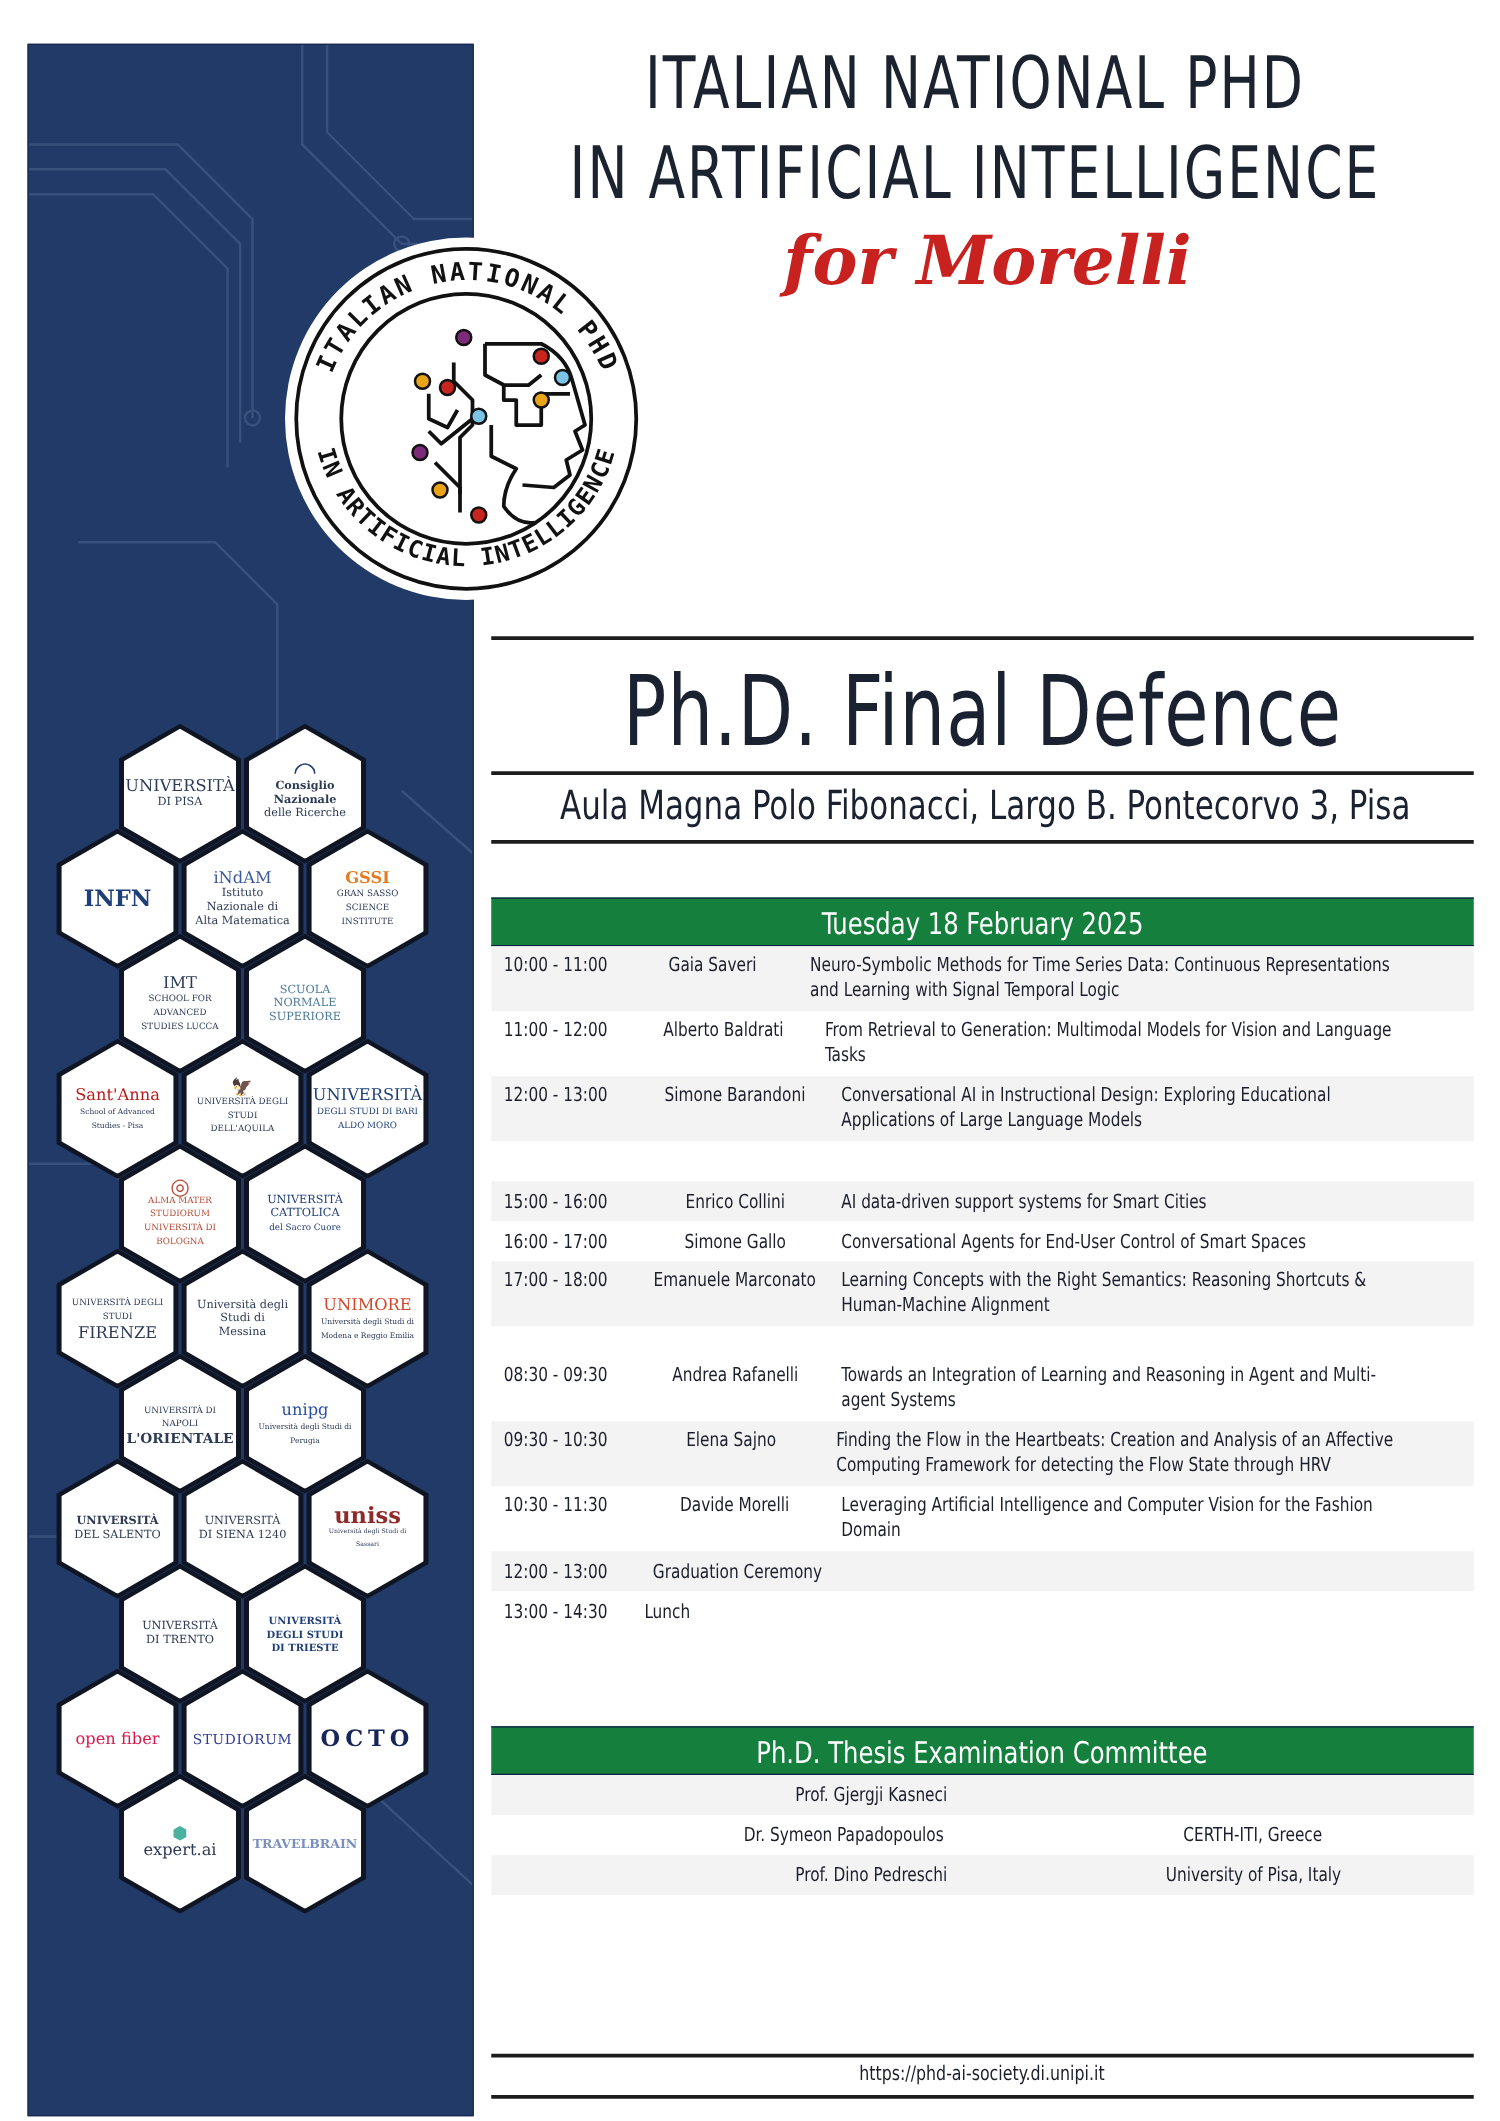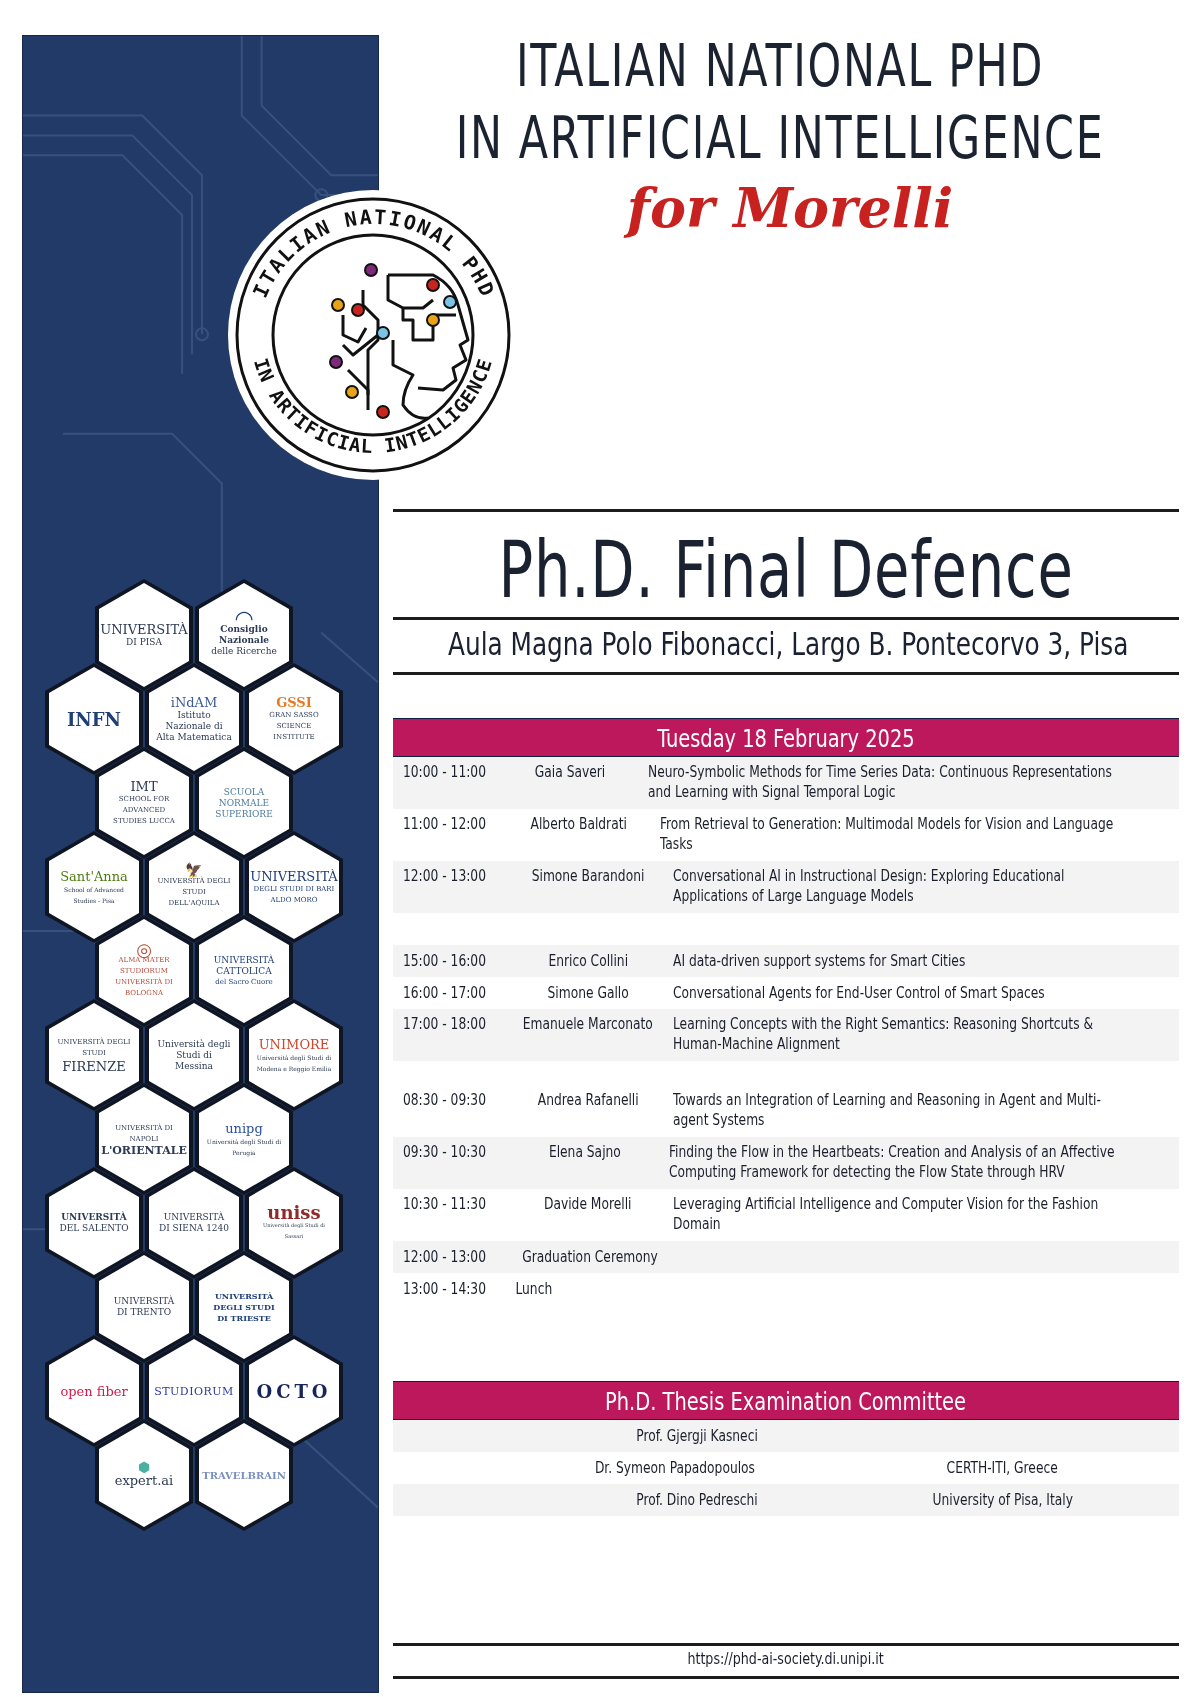--- a/index.html
+++ b/index.html
@@ -42,21 +42,21 @@
   }
   .venue {
     position: absolute; left: 393px; top: 622px; width: 786px; text-align: center;
     font-size: 32px; line-height: 44px; color: #1a2130;
     transform: scaleX(0.86); transform-origin: center; white-space: nowrap;
   }
 
   
   .day-block { position: absolute; left: 393px; width: 786px; }
   .day-header {
-    background: #be185d; color: #ffffff; text-align: center; font-size: 24px;
+    background: #15803d; color: #ffffff; text-align: center; font-size: 24px;
     height: 39px; line-height: 40px; border-top: 1px solid #0d1f43; border-bottom: 1px solid #0d1f43;
   }
   .day-header span { display: inline-block; transform: scaleX(0.9); }
   .row { display: flex; font-size: 15.5px; line-height: 20px; color: #1a1f2b; }
   .row.alt { background: #f3f3f3; }
   .row .time { width: 120px; padding-left: 10px; white-space: nowrap; }
   .row .name { width: 150px; text-align: center; white-space: nowrap; }
   .row .talk { flex: 1; padding-left: 10px; padding-right: 4px; }
   .row .event { flex: 1; text-align: left; padding-right: 50px; }
   .row.two { height: 52px; padding-top: 5px; }
@@ -166,21 +166,21 @@
           <div style="color:#4d7a9a">
             <div>SCUOLA NORMALE</div>
             <div>SUPERIORE</div>
           </div>
         </div>
       </div>
 
     <div class="hex" style="left:22px;top:795px">
         <div class="inner">
           <div>
-            <div class="lg" style="color:#4d7c0f">Sant'Anna</div>
+            <div class="lg" style="color:#b91c1c">Sant'Anna</div>
             <div style="font-size:6px">School of Advanced Studies - Pisa</div>
           </div>
         </div>
       </div>
     <div class="hex" style="left:122px;top:795px">
         <div class="inner">
           <div>
             <div style="font-size:14px;color:#c9a11e">🦅</div>
             <div style="font-size:7px">UNIVERSITÀ DEGLI STUDI</div>
             <div style="font-size:7px">DELL'AQUILA</div>

